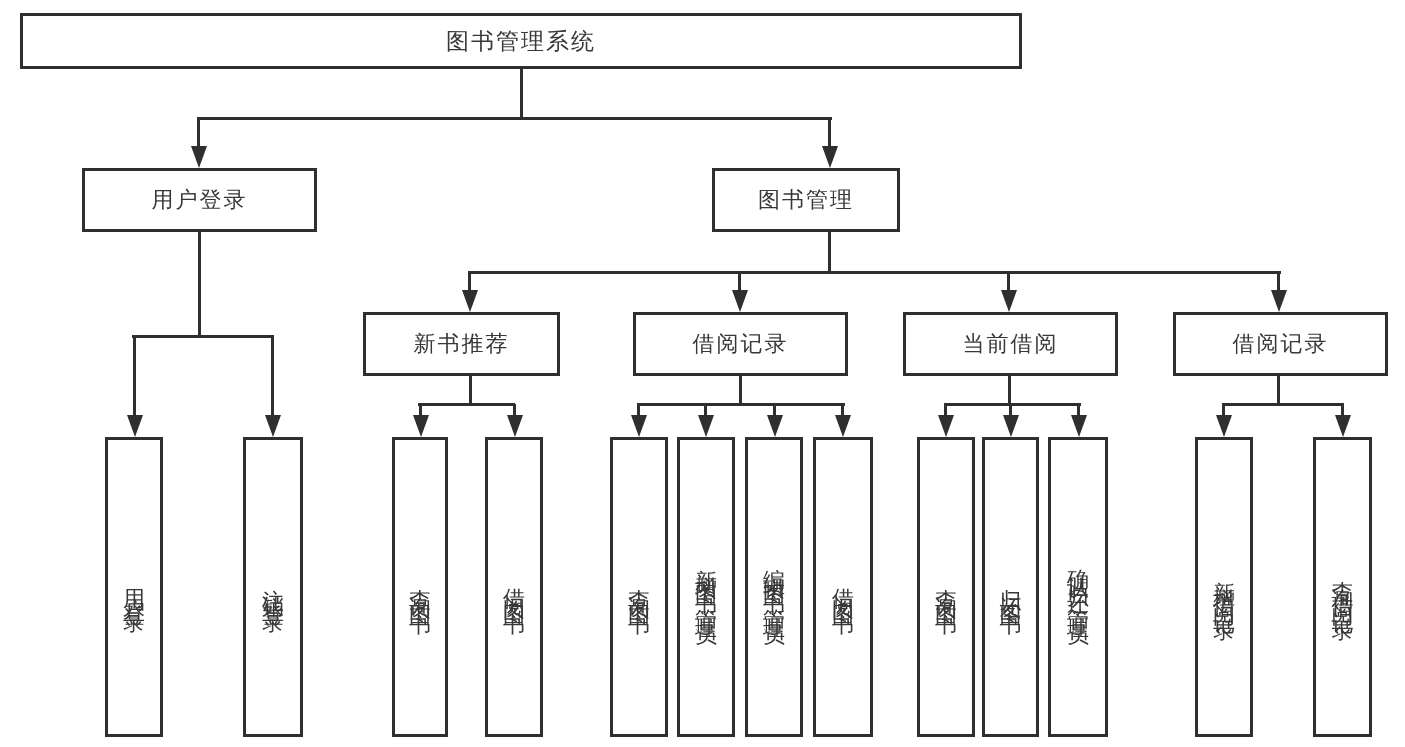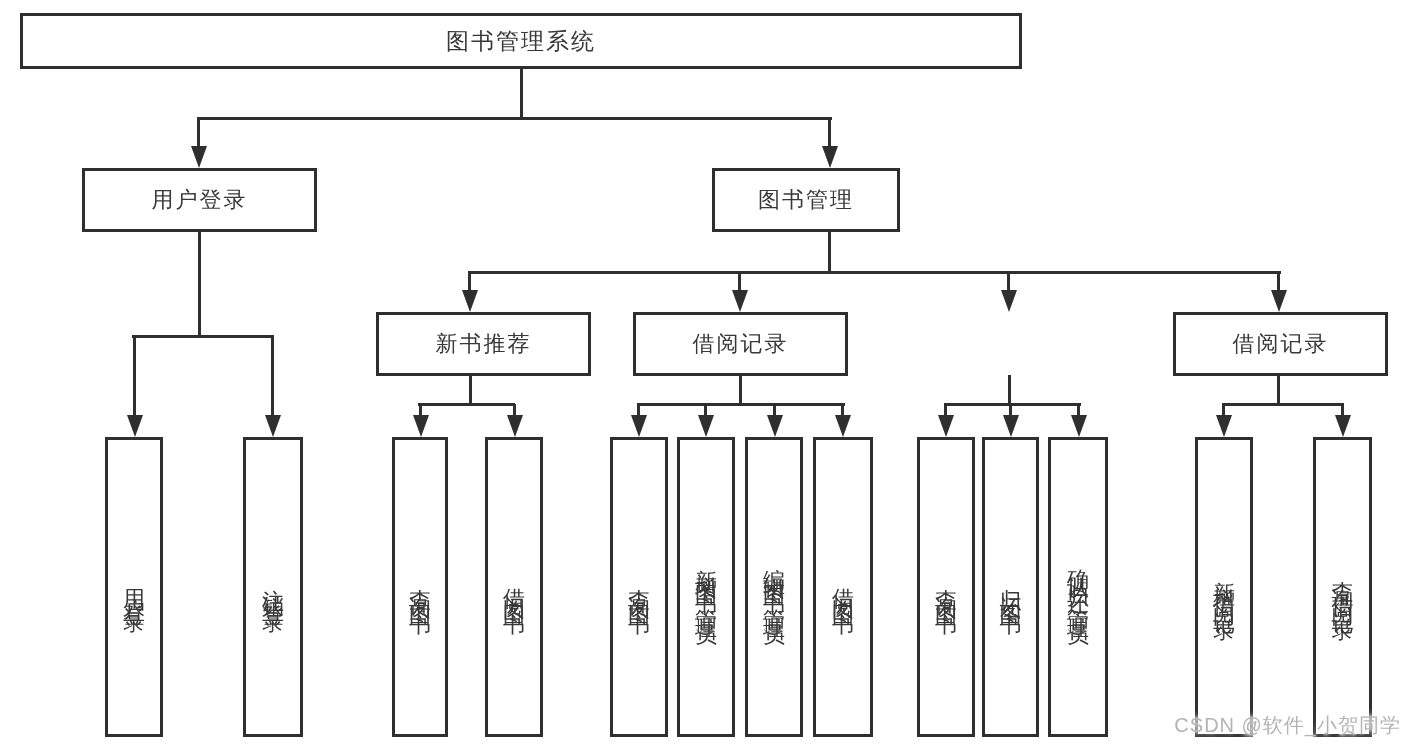--- a/index.html
+++ b/index.html
@@ -24,21 +24,21 @@
   .arr{position:absolute;width:3px;background:#2f2f2f;}
   .arr::after{
     content:"";position:absolute;top:100%;left:50%;margin-left:-8px;
     width:0;height:0;border-left:8px solid transparent;border-right:8px solid transparent;
     border-top:22px solid #2f2f2f;
   }
   
   .p-root{left:20px;top:13px;width:1002px;height:56px;}
   .p-ul  {left:82px;top:168px;width:235px;height:64px;}
   .p-bm  {left:712px;top:168px;width:188px;height:64px;}
-  .p-s0  {left:376px;top:312px;width:215px;height:64px;}
+  .p-s0  {left:363px;top:312px;width:197px;height:64px;}
   .p-s1  {left:633px;top:312px;width:215px;height:64px;}
   .p-s2  {left:903px;top:312px;width:215px;height:64px;}
   .p-s3  {left:1173px;top:312px;width:215px;height:64px;}
   .p-ul0 {left:105px;top:437px;width:58px;height:300px;}
   .p-ul1 {left:243px;top:437px;width:60px;height:300px;}
   .p-s0c0{left:392px;top:437px;width:56px;height:300px;}
   .p-s0c1{left:485px;top:437px;width:58px;height:300px;}
   .p-s1c0{left:610px;top:437px;width:58px;height:300px;}
   .p-s1c1{left:677px;top:437px;width:58px;height:300px;}
   .p-s1c2{left:745px;top:437px;width:58px;height:300px;}
@@ -144,20 +144,23 @@
   <div class="box p-bm">
     <span class="hlabel">图书管理</span>
   </div>
 
   <div class="box p-s0">
     <span class="hlabel">新书推荐</span>
   </div>
   <div class="box p-s1">
     <span class="hlabel">借阅记录</span>
   </div>
+  <div class="box p-s2">
+    <span class="hlabel">当前借阅</span>
+  </div>
   <div class="box p-s3">
     <span class="hlabel">借阅记录</span>
   </div>
 
   <div class="box p-ul0">
     <span class="vlabel">用户登录</span>
   </div>
   <div class="box p-ul1">
     <span class="vlabel">注销登录</span>
   </div>
@@ -192,15 +195,14 @@
     <span class="vlabel">确认归还（管理员）</span>
   </div>
 
   <div class="box p-s3c0">
     <span class="vlabel">新增借阅记录</span>
   </div>
   <div class="box p-s3c1">
     <span class="vlabel">查询借阅记录</span>
   </div>
 
-  <div class="watermark">CSDN @软件_小贺同学</div>
 
 </div>
 
 </body></html>

